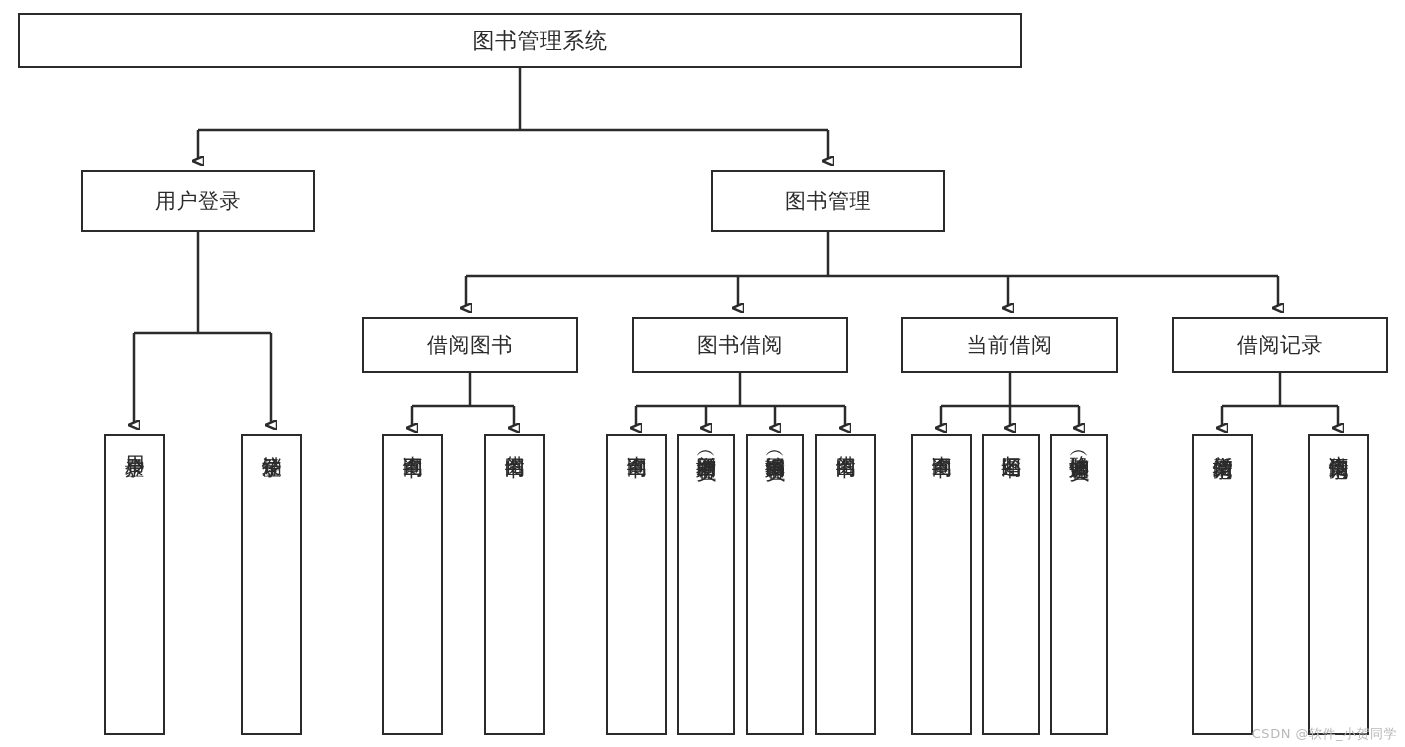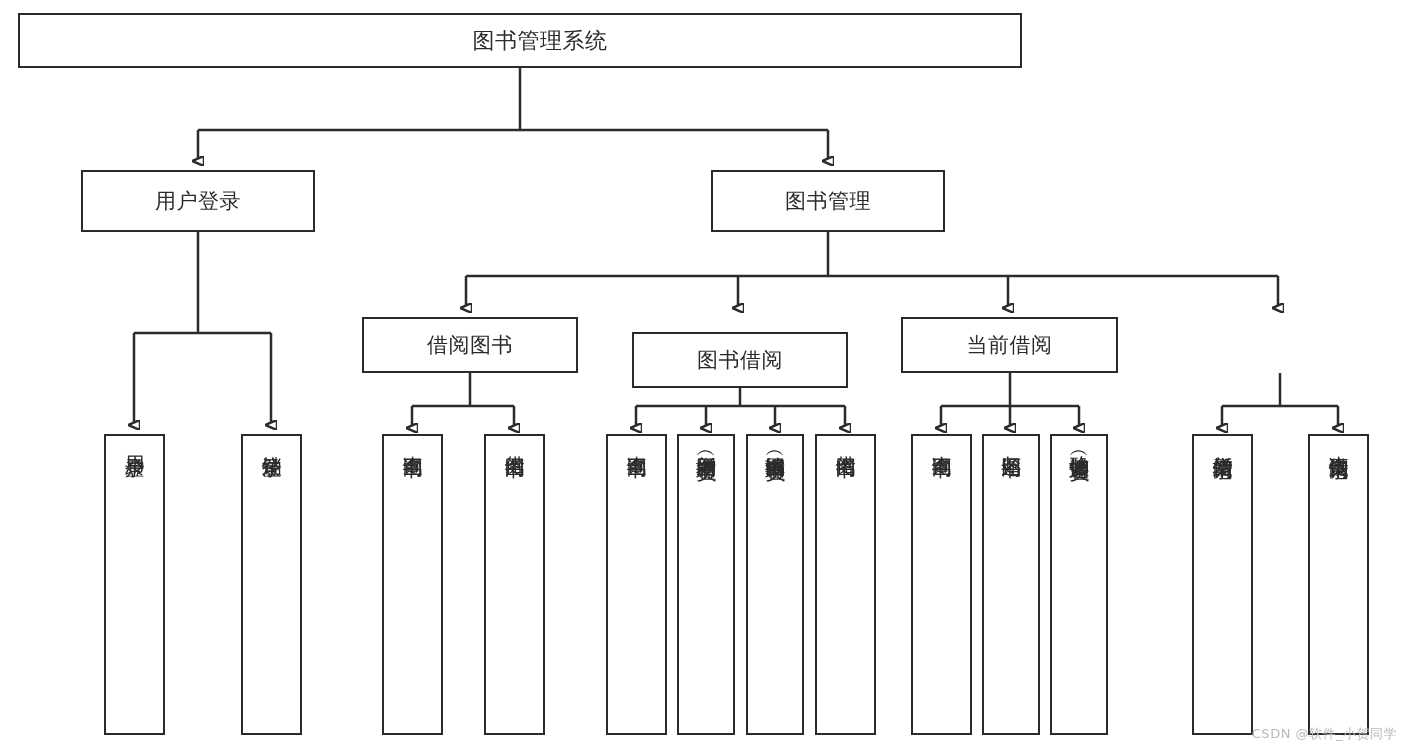--- a/index.html
+++ b/index.html
@@ -132,25 +132,28 @@
   <div class="node" style="left:81px; top:170px; width:234px; height:62px;">
     <span class="label">用户登录</span>
   </div>
   <div class="node" style="left:711px; top:170px; width:234px; height:62px;">
     <span class="label">图书管理</span>
   </div>
 
   <div class="node" style="left:362px; top:317px; width:216px; height:56px;">
     <span class="label">借阅图书</span>
   </div>
-  <div class="node" style="left:632px; top:317px; width:216px; height:56px;margin-top:15px;">
+  <div class="node" style="left:632px; top:317px; width:216px; height:56px;">
     <span class="label">图书借阅</span>
   </div>
   <div class="node" style="left:901px; top:317px; width:217px; height:56px;text-align:right;">
     <span class="label">当前借阅</span>
+  </div>
+  <div class="node" style="left:1172px; top:317px; width:216px; height:56px;">
+    <span class="label">借阅记录</span>
   </div>
 
   <div class="node vertical" style="left:104px; top:434px; width:61px; height:301px;">
     <span class="label">用户登录</span>
   </div>
   <div class="node vertical" style="left:241px; top:434px; width:61px; height:301px;">
     <span class="label">注销登录</span>
   </div>
 
   <div class="node vertical" style="left:382px; top:434px; width:61px; height:301px;">

